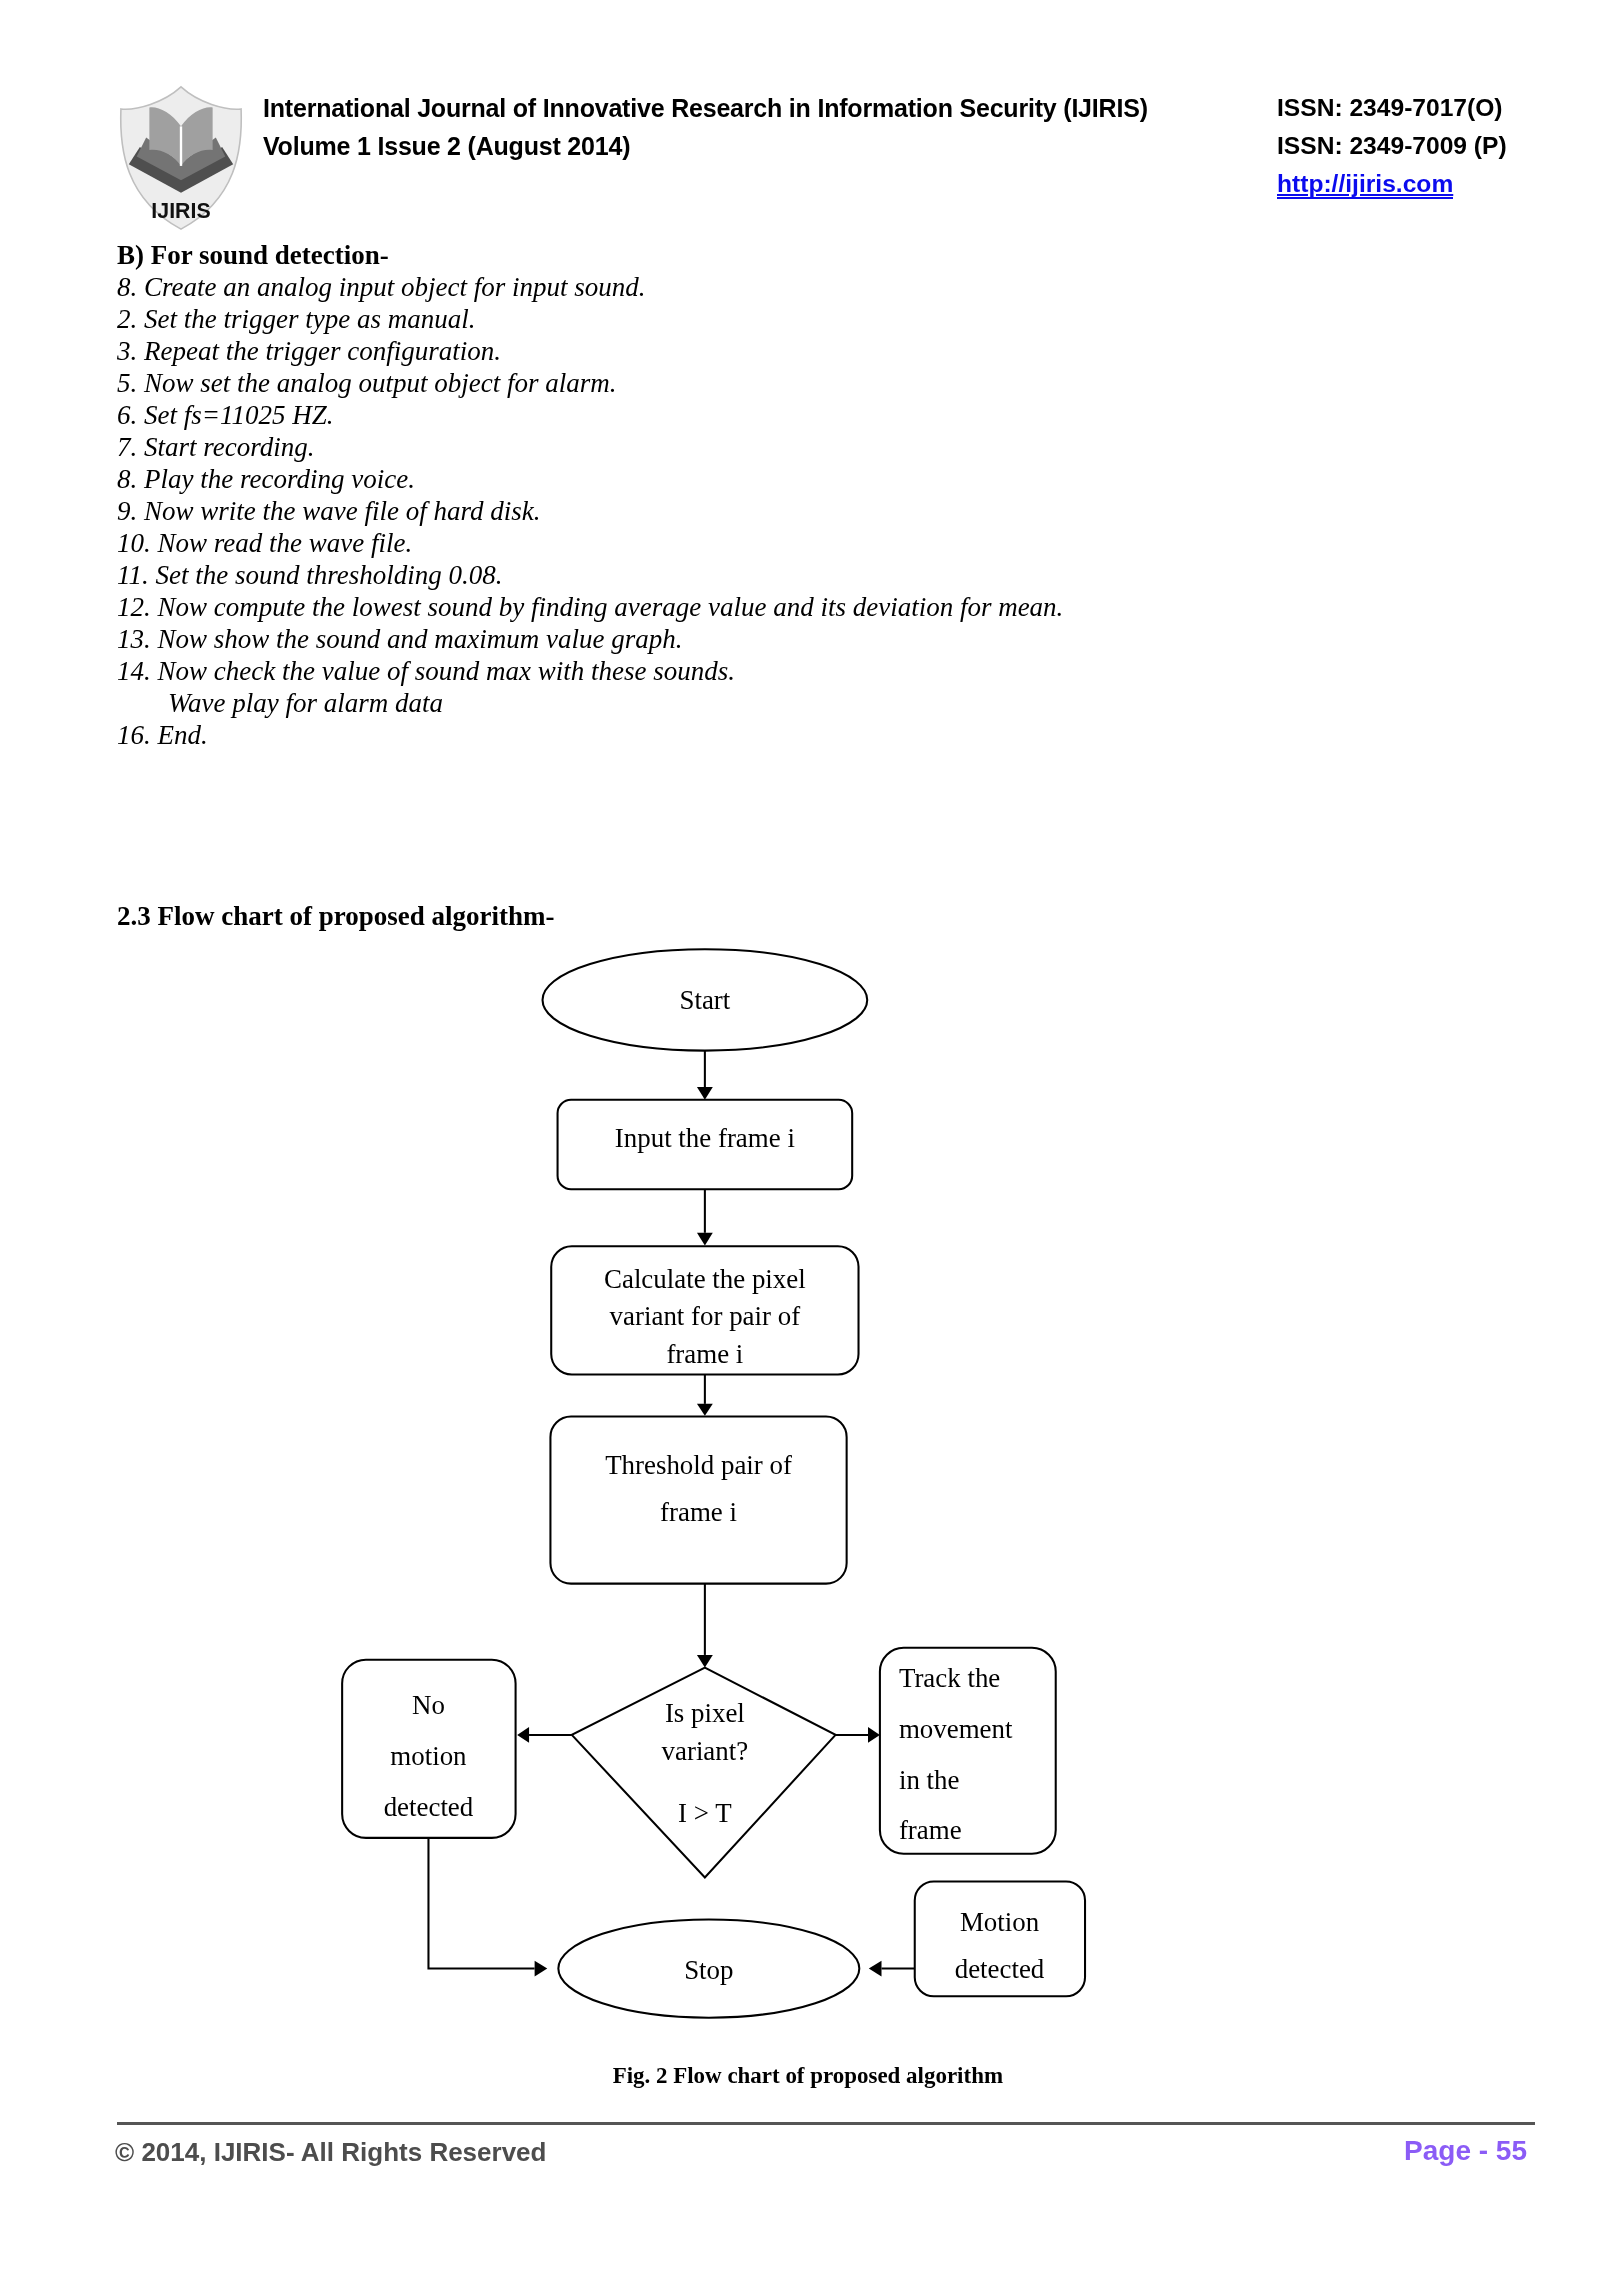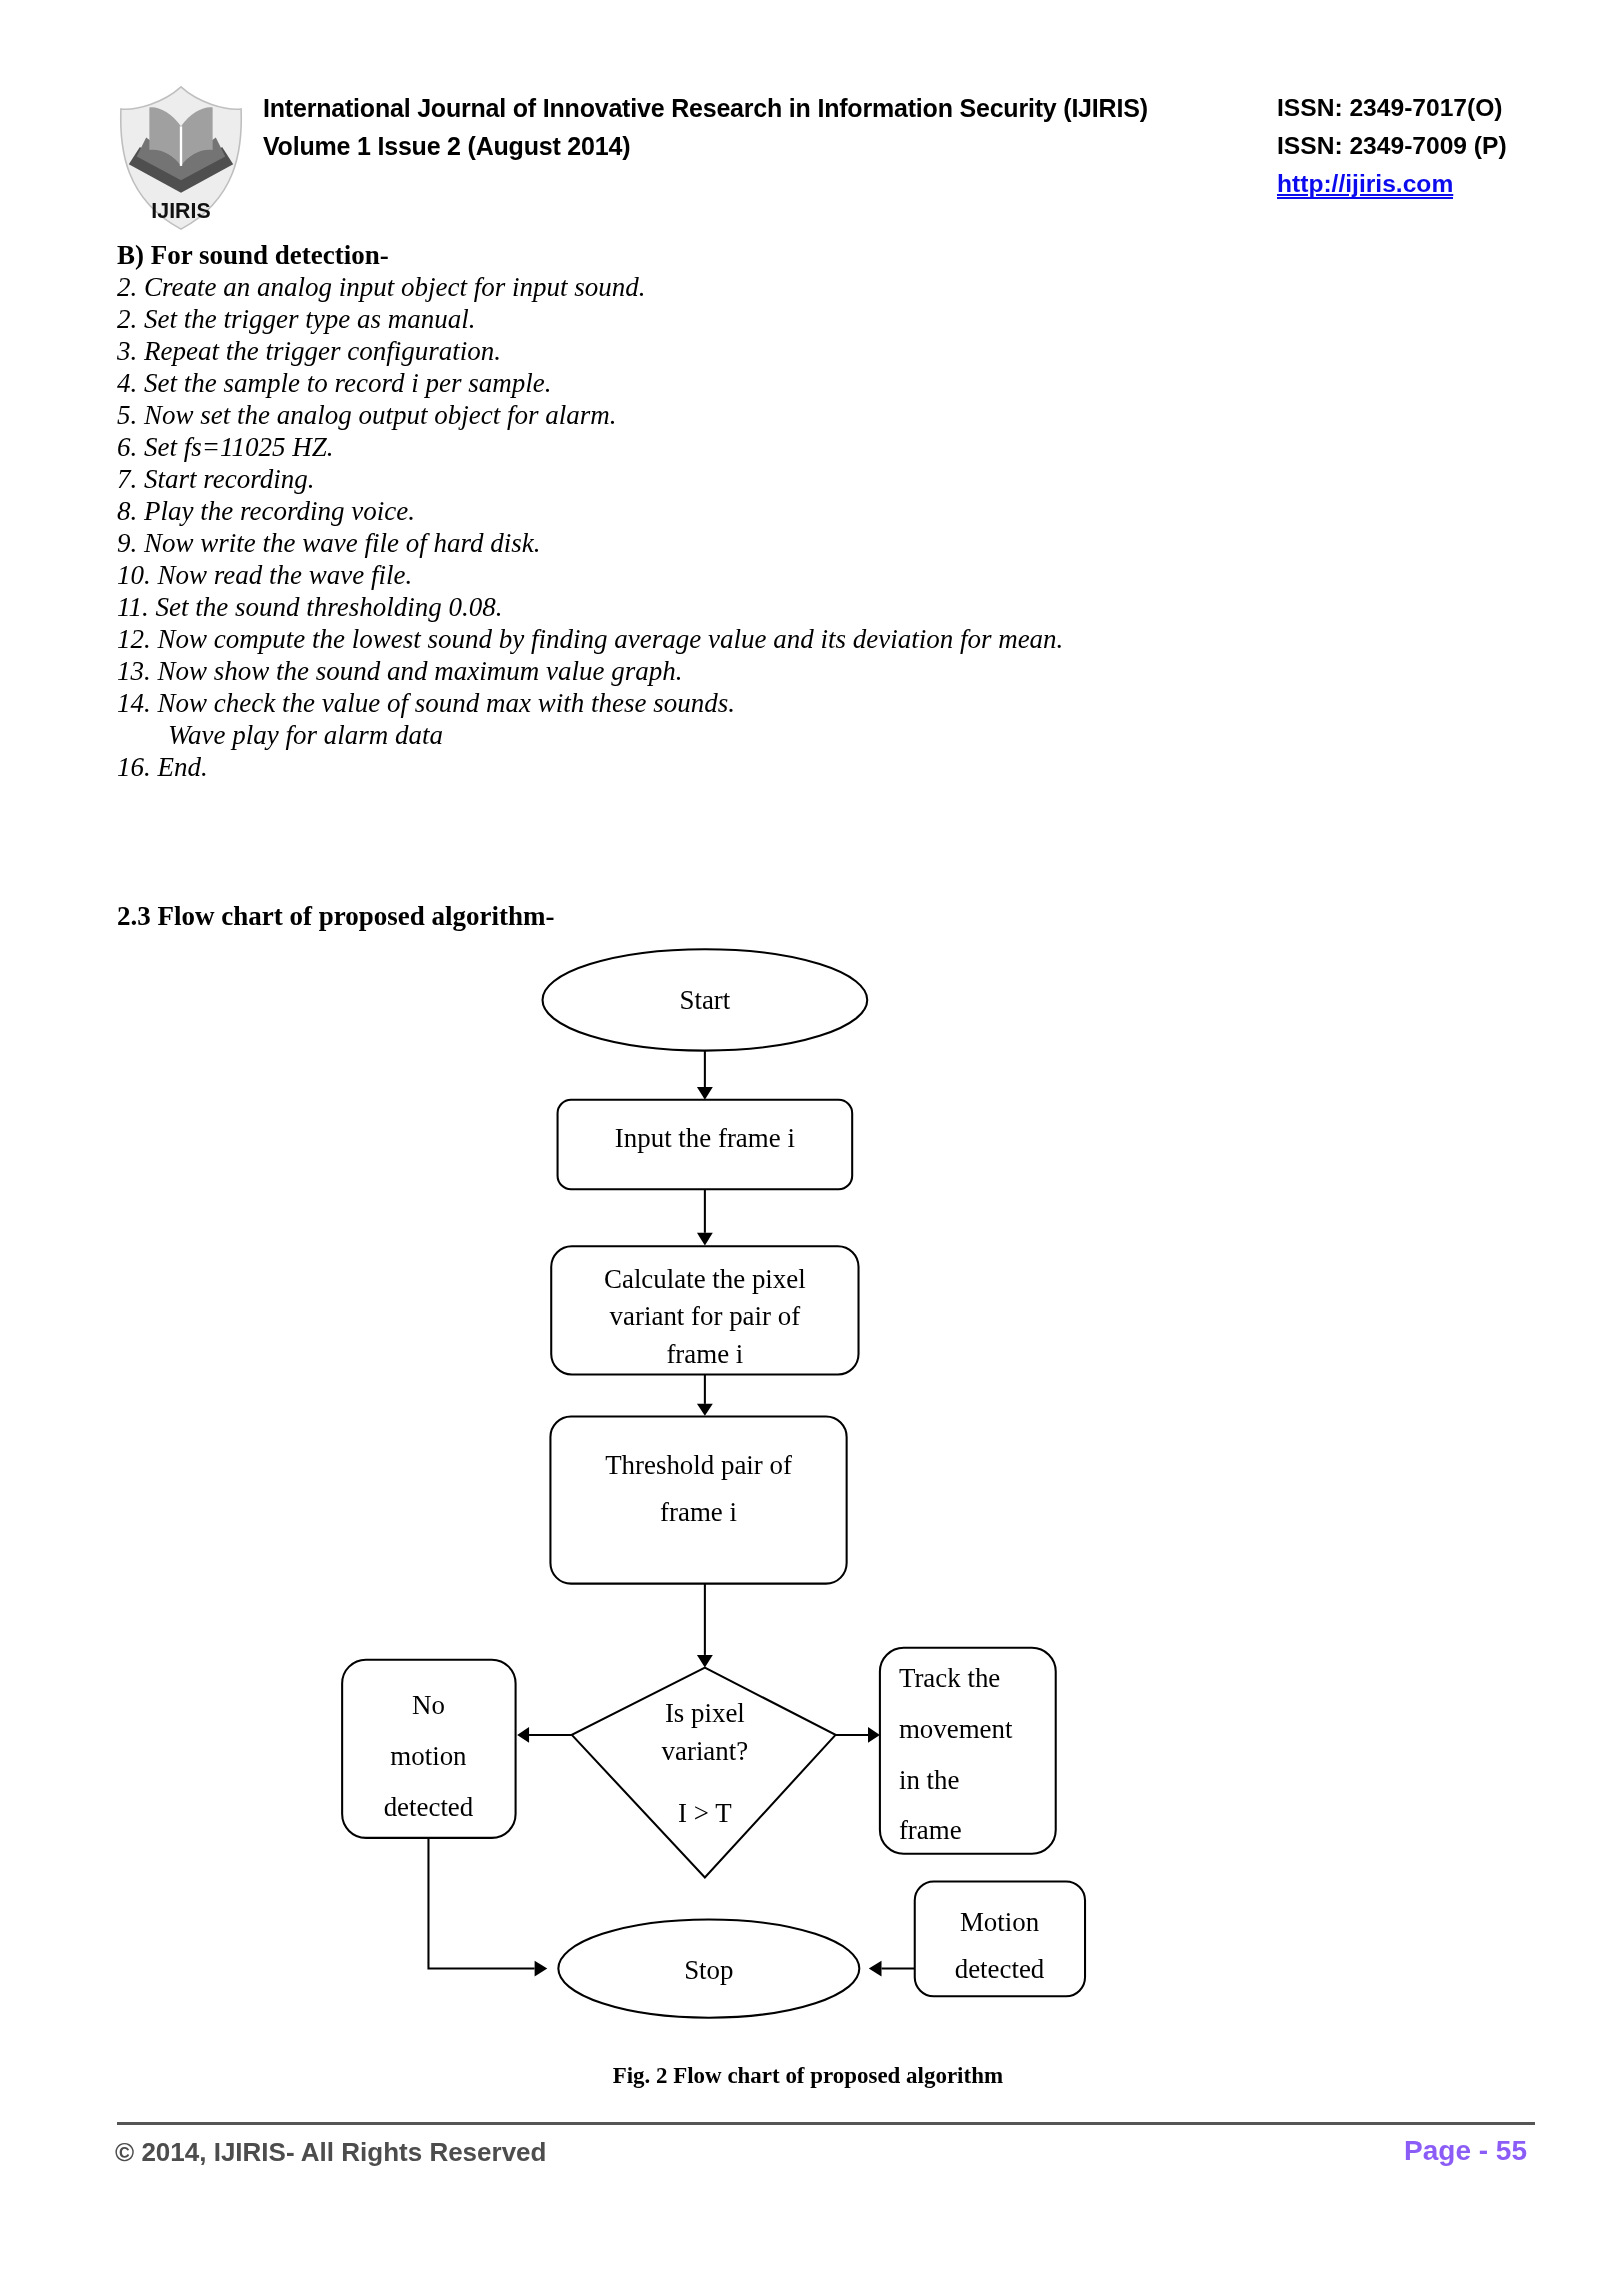--- a/index.html
+++ b/index.html
@@ -62,24 +62,23 @@
   </div>
 
   <div class="issn-block">
     <div>ISSN: 2349-7017(O)</div>
     <div>ISSN: 2349-7009 (P)</div>
     <div><span class="site">http://ijiris.com</span></div>
   </div>
 
   <div class="steps">
     <div class="b-head">B) For sound detection-</div>
-    <div class="step">2. Create an analog input object for input sound.</div>
+    <div class="step">8. Create an analog input object for input sound.</div>
     <div class="step">2. Set the trigger type as manual.</div>
     <div class="step">3. Repeat the trigger configuration.</div>
-    <div class="step">4. Set the sample to record i per sample.</div>
     <div class="step">5. Now set the analog output object for alarm.</div>
     <div class="step">6. Set fs=11025 HZ.</div>
     <div class="step">7. Start recording.</div>
     <div class="step">8. Play the recording voice.</div>
     <div class="step">9. Now write the wave file of hard disk.</div>
     <div class="step">10. Now read the wave file.</div>
     <div class="step">11. Set the sound thresholding 0.08.</div>
     <div class="step">12. Now compute the lowest sound by finding average value and its deviation for mean.</div>
     <div class="step">13. Now show the sound and maximum value graph.</div>
     <div class="step">14. Now check the value of sound max with these sounds.</div>

